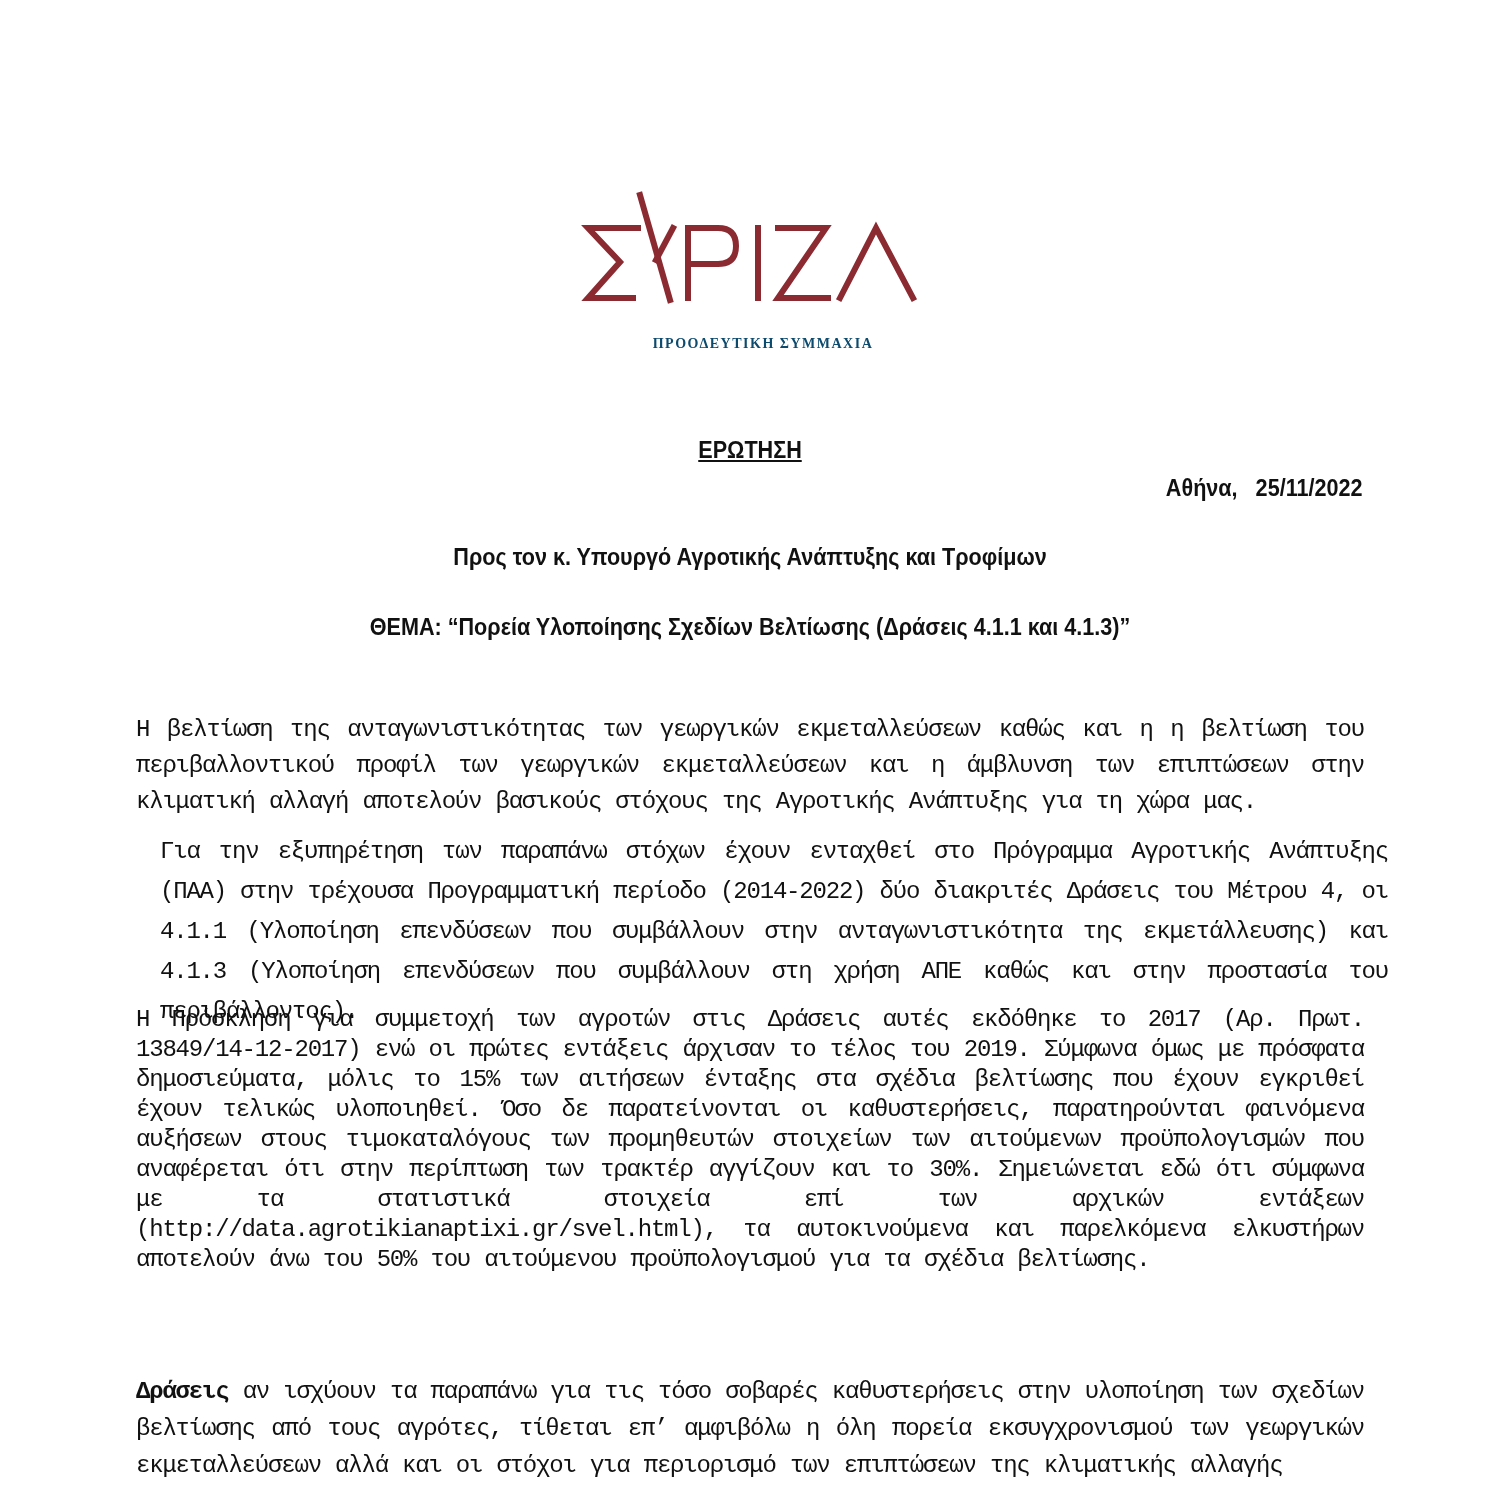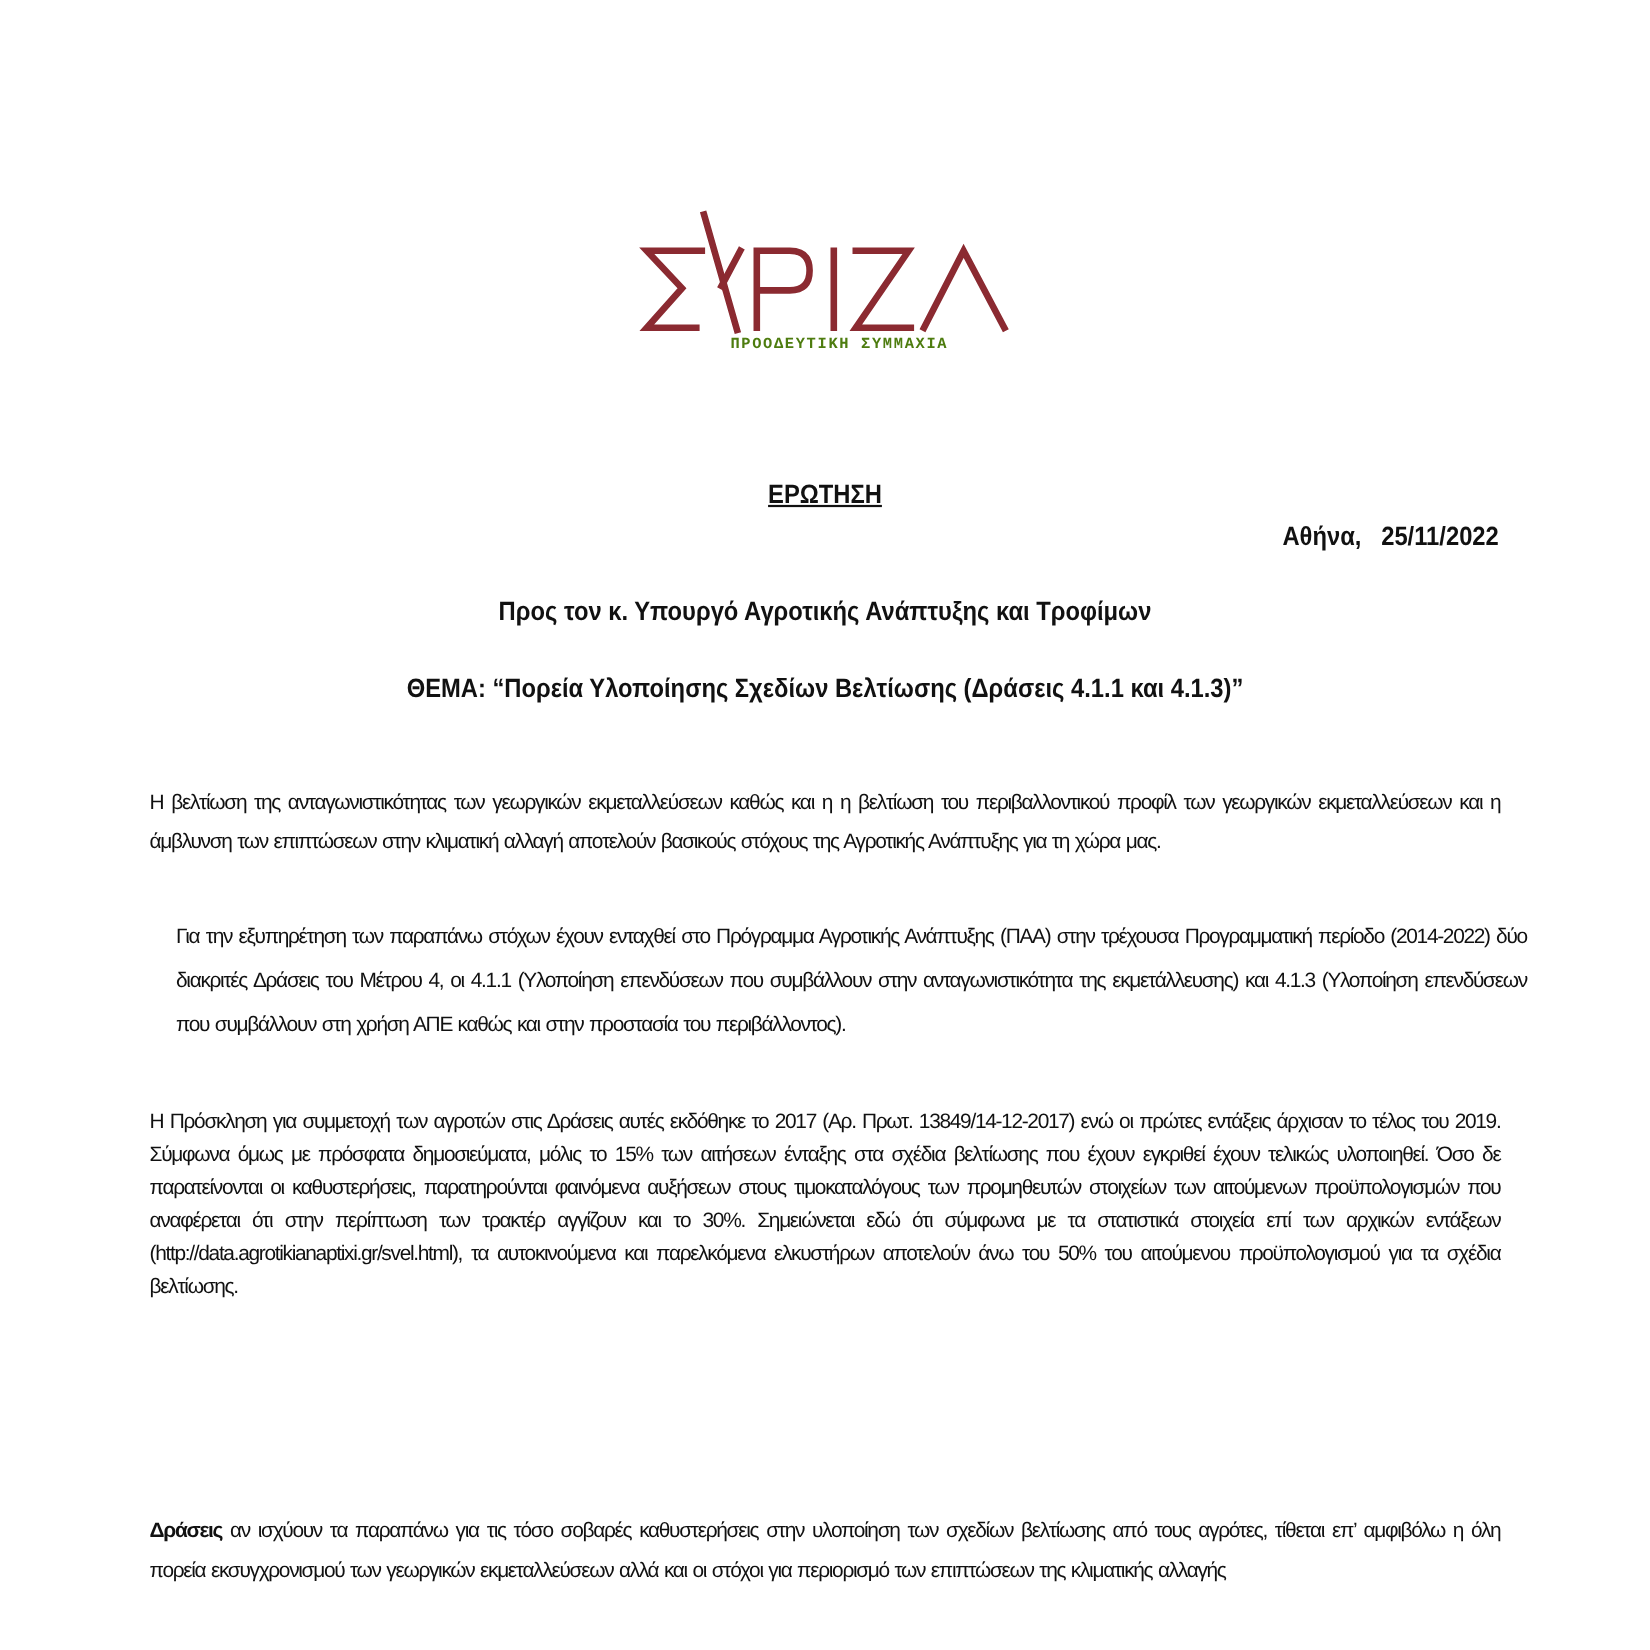--- a/index.html
+++ b/index.html
@@ -1,33 +1,33 @@
 <!DOCTYPE html>
 <html><head>
 <meta charset="utf-8">
 <style>
   html, body { margin:0; padding:0; background:#ffffff; }
   body { width:1500px; height:1500px; position:relative; overflow:hidden;
          font-family:"Liberation Sans", sans-serif; color:#111; }
   .logo { position:absolute; left:578px; top:190px; width:345px; height:160px; }
   .logo svg { display:block; }
-  .logo-sub { position:absolute; left:35px; top:115px; width:300px; text-align:center;
-              font-family:Liberation Mono, monospace; font-weight:bold; font-size:14px;
-              letter-spacing:1.5px; color:#4d7c0f; }
+  .logo-sub { position:absolute; left:35px; top:146px; width:300px; text-align:center;
+              font-family:Liberation Serif, serif; font-weight:bold; font-size:14px;
+              letter-spacing:1.5px; color:#0c4a6e; }
   .title { position:absolute; left:0; width:1500px; top:436px; text-align:center;
            font-weight:bold; font-size:24px; text-decoration:underline;
            transform:scaleX(0.9); }
   .date { position:absolute; right:137px; top:474px; font-weight:bold; font-size:24px;
           transform:scaleX(0.9); transform-origin:right; white-space:pre; }
   .to { position:absolute; left:0; width:1500px; top:543px; text-align:center;
         font-weight:bold; font-size:24px; transform:scaleX(0.9); }
   .subject { position:absolute; left:0; width:1500px; top:613px; text-align:center;
         font-weight:bold; font-size:24px; transform:scaleX(0.9); }
-  .para { position:absolute; left:136px; width:1228px; font-size:19px; text-align:justify;
-          text-align-last:left; }
+  .para { position:absolute; left:136px; width:1228px; font-size:24px; text-align:justify;
+          text-align-last:left;font-family:Liberation Mono, monospace; }
   .p1 { top:712px; line-height:36px; }
   .p2 { top:832px; line-height:40px;margin-left:24px; }
   .p3 { top:1005px; line-height:30px; }
   .p4 { top:1373px; line-height:37px; }
   .bold { font-weight:bold; }
   .cond { font-stretch:condensed; letter-spacing:-1.2px; word-spacing:1px; }
 </style>
 </head>
 <body>
 

